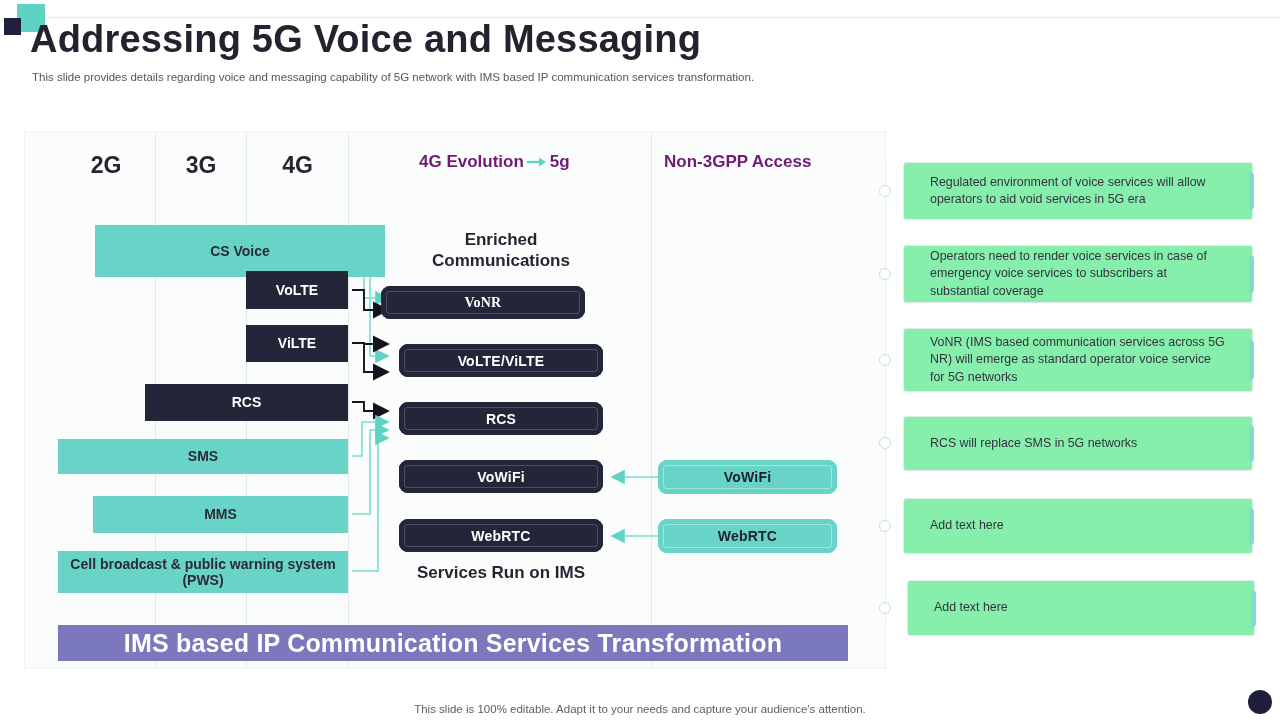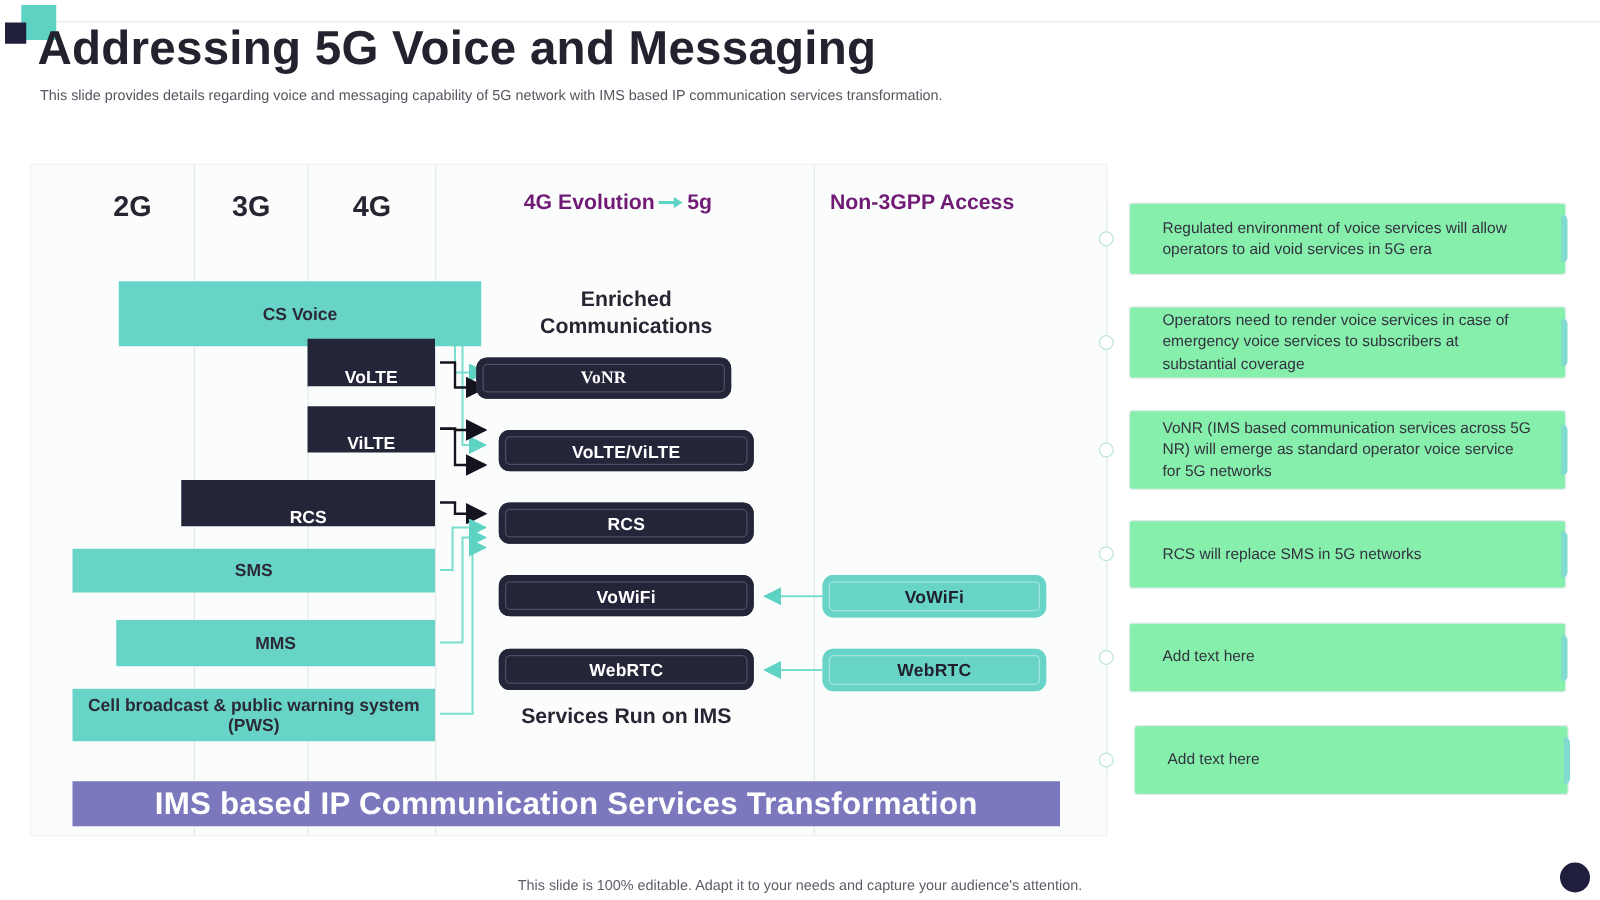--- a/index.html
+++ b/index.html
@@ -98,21 +98,21 @@
     display: flex;
     align-items: center;
     justify-content: center;
     font-size: 14px;
     font-weight: bold;
     text-align: center;
     line-height: 1.15;
     box-sizing: border-box;
   }
   .bar.teal { background: #68d4c8; color: #2b2b38; }
-  .bar.navy { background: #252539; color: #ffffff; align-items: flex-end; }
+  .bar.navy { background: #252539; color: #ffffff; }
 
   
   .rbox {
     position: absolute;
     box-sizing: border-box;
     border-radius: 9px;
     display: flex;
     align-items: center;
     justify-content: center;
     font-size: 14px;

